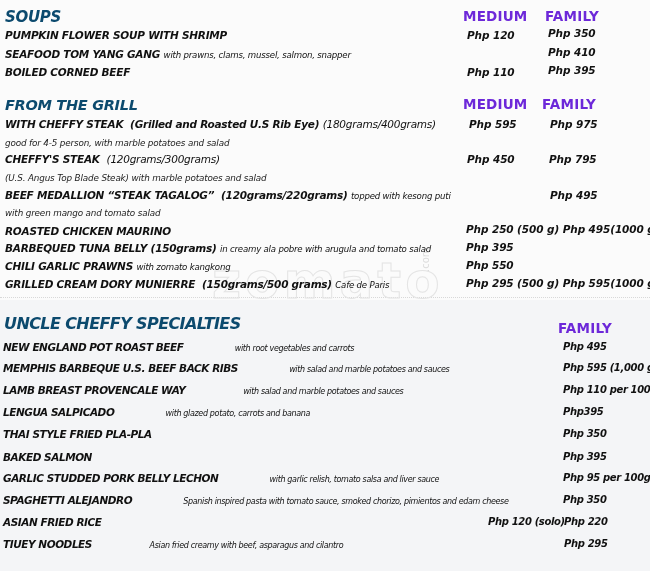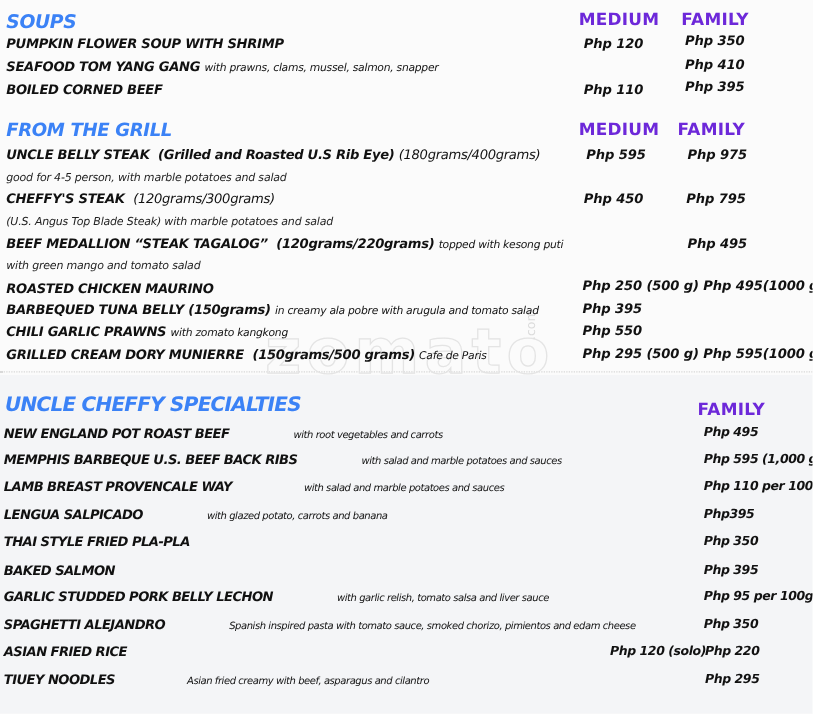--- a/index.html
+++ b/index.html
@@ -14,21 +14,21 @@
     position:absolute; left:0; top:300px; width:650px; height:271px;
     background:#f4f5f7;
   }
   .divider {
     position:absolute; left:0; top:297px; width:650px; height:0;
     border-top:1px dotted #d8d8d8;
   }
   .abs { position:absolute; white-space:nowrap; }
   .sec-title {
     font-weight:bold; font-style:italic; font-size:15px; letter-spacing:-0.3px;
-    color:#3b82f6;
+    color:#0c4a6e;
   }
   .sec-title.upright { font-style:normal; font-size:14.5px; }
   .col-head {
     font-weight:bold; font-size:13.5px; letter-spacing:0.2px; color:#6d28d9;
   }
   .item {
     font-size:10.5px; font-weight:bold; font-style:italic; letter-spacing:-0.25px;
   }
   .item .name { font-weight:bold;text-align:right; }
   .item .desc { font-weight:normal; font-size:8.6px; letter-spacing:-0.2px; }
@@ -87,21 +87,21 @@
     <div class="abs price" style="left:467px;top:66px;">Php 110</div>
     <div class="abs price" style="left:548px;top:64px;">Php 395</div>
   </section>
 
   <section>
     <div class="abs sec-title upright" style="left:5px;top:97px;font-style:italic;">FROM THE GRILL</div>
     <div class="abs col-head" style="left:463px;top:96px;">MEDIUM</div>
     <div class="abs col-head" style="left:542px;top:96px;">FAMILY</div>
 
     <div class="abs item" style="left:5px;top:118px;">
-      <span class="name">UNCLE BELLY STEAK</span>&nbsp;
+      <span class="name">WITH CHEFFY STEAK</span>&nbsp;
       <span class="spec">(Grilled and Roasted U.S Rib Eye)</span>
       <span class="spec-light">(180grams/400grams)</span>
     </div>
     <div class="abs sub" style="left:5px;top:138px;">good for 4-5 person, with marble potatoes and salad</div>
     <div class="abs price" style="left:469px;top:118px;">Php 595</div>
     <div class="abs price" style="left:550px;top:118px;">Php 975</div>
 
     <div class="abs item" style="left:5px;top:153px;">
       <span class="name">CHEFFY'S STEAK</span>&nbsp;
       <span class="spec-light">(120grams/300grams)</span>

